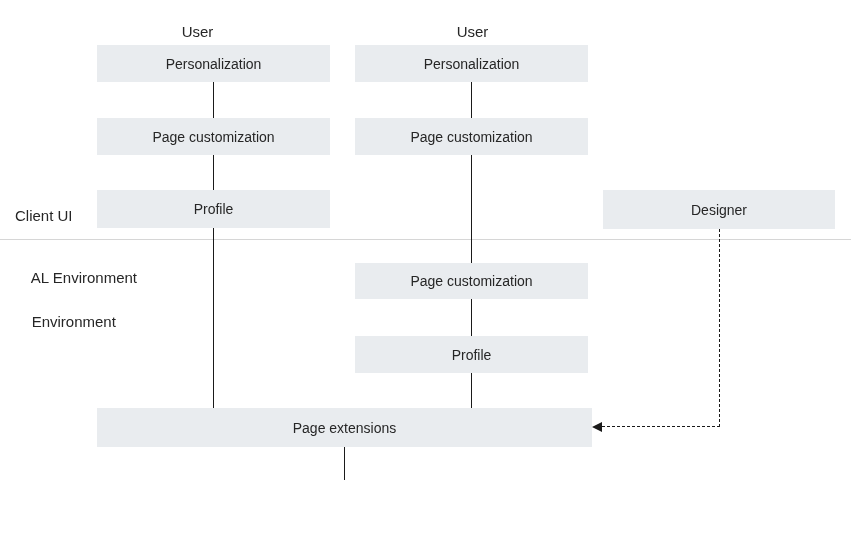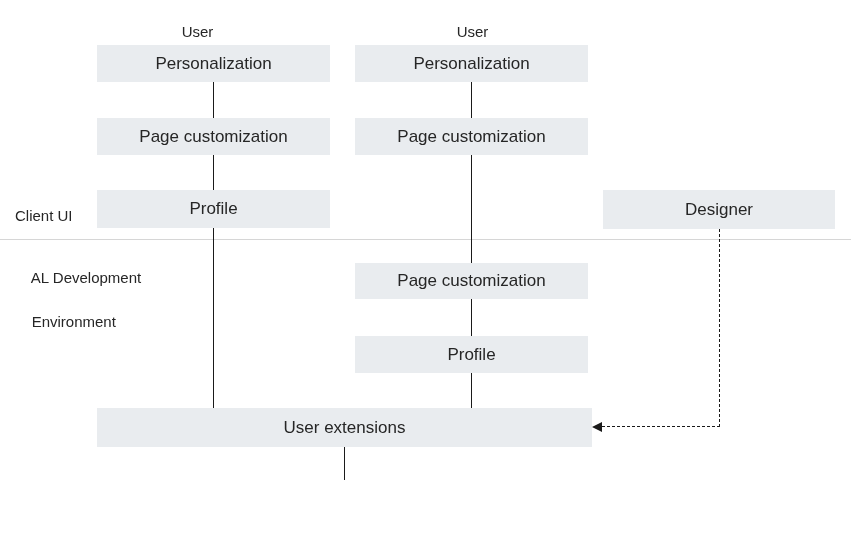--- a/index.html
+++ b/index.html
@@ -26,21 +26,21 @@
     color: var(--text);
     white-space: pre;
   }
   .lbl.center { text-align: center; margin-top: 16px; }
   .box {
     position: absolute;
     background: var(--box-fill);
     display: flex;
     align-items: center;
     justify-content: center;
-    font-size: 17px;
+    font-size: 14px;
     color: var(--text);
     white-space: nowrap;
   }
   .vline {
     position: absolute;
     width: 1.5px;
     background: var(--line);
   }
   .divider {
     position: absolute;
@@ -72,39 +72,39 @@
 </head>
 <body>
 
 <div class="canvas">
 
   <div class="lbl center" style="left:155px; top:7px; width:85px;">User</div>
   <div class="lbl center" style="left:430px; top:7px; width:85px;">User</div>
 
   <div class="lbl" style="left:15px; top:207px;">Client UI</div>
   <div class="lbl region-label" style="left:15px; top:245px; width:160px;">
-    <span>AL Development</span><br>
+    <span>AL Environment</span><br>
     <span>Environment</span>
   </div>
 
   <div class="divider" style="top:239px;"></div>
 
   <div class="box" style="left:97px; top:45px; width:233px; height:37px;">Personalization</div>
   <div class="box" style="left:97px; top:118px; width:233px; height:37px;">Page customization</div>
   <div class="box" style="left:97px; top:190px; width:233px; height:38px;">Profile</div>
 
   <div class="box" style="left:355px; top:45px; width:233px; height:37px;">Personalization</div>
   <div class="box" style="left:355px; top:118px; width:233px; height:37px;">Page customization</div>
 
   <div class="box" style="left:603px; top:190px; width:232px; height:39px;">Designer</div>
 
   <div class="box" style="left:355px; top:263px; width:233px; height:36px;">Page customization</div>
   <div class="box" style="left:355px; top:336px; width:233px; height:37px;">Profile</div>
 
-  <div class="box" style="left:97px; top:408px; width:495px; height:39px;">User extensions</div>
+  <div class="box" style="left:97px; top:408px; width:495px; height:39px;">Page extensions</div>
 
   <div class="vline" style="left:212.5px; top:82px; height:36px;"></div>
   <div class="vline" style="left:212.5px; top:155px; height:35px;"></div>
   <div class="vline" style="left:212.5px; top:228px; height:180px;"></div>
 
   <div class="vline" style="left:470.5px; top:82px; height:36px;"></div>
   <div class="vline" style="left:470.5px; top:155px; height:108px;"></div>
   <div class="vline" style="left:470.5px; top:299px; height:37px;"></div>
   <div class="vline" style="left:470.5px; top:373px; height:35px;"></div>
 

